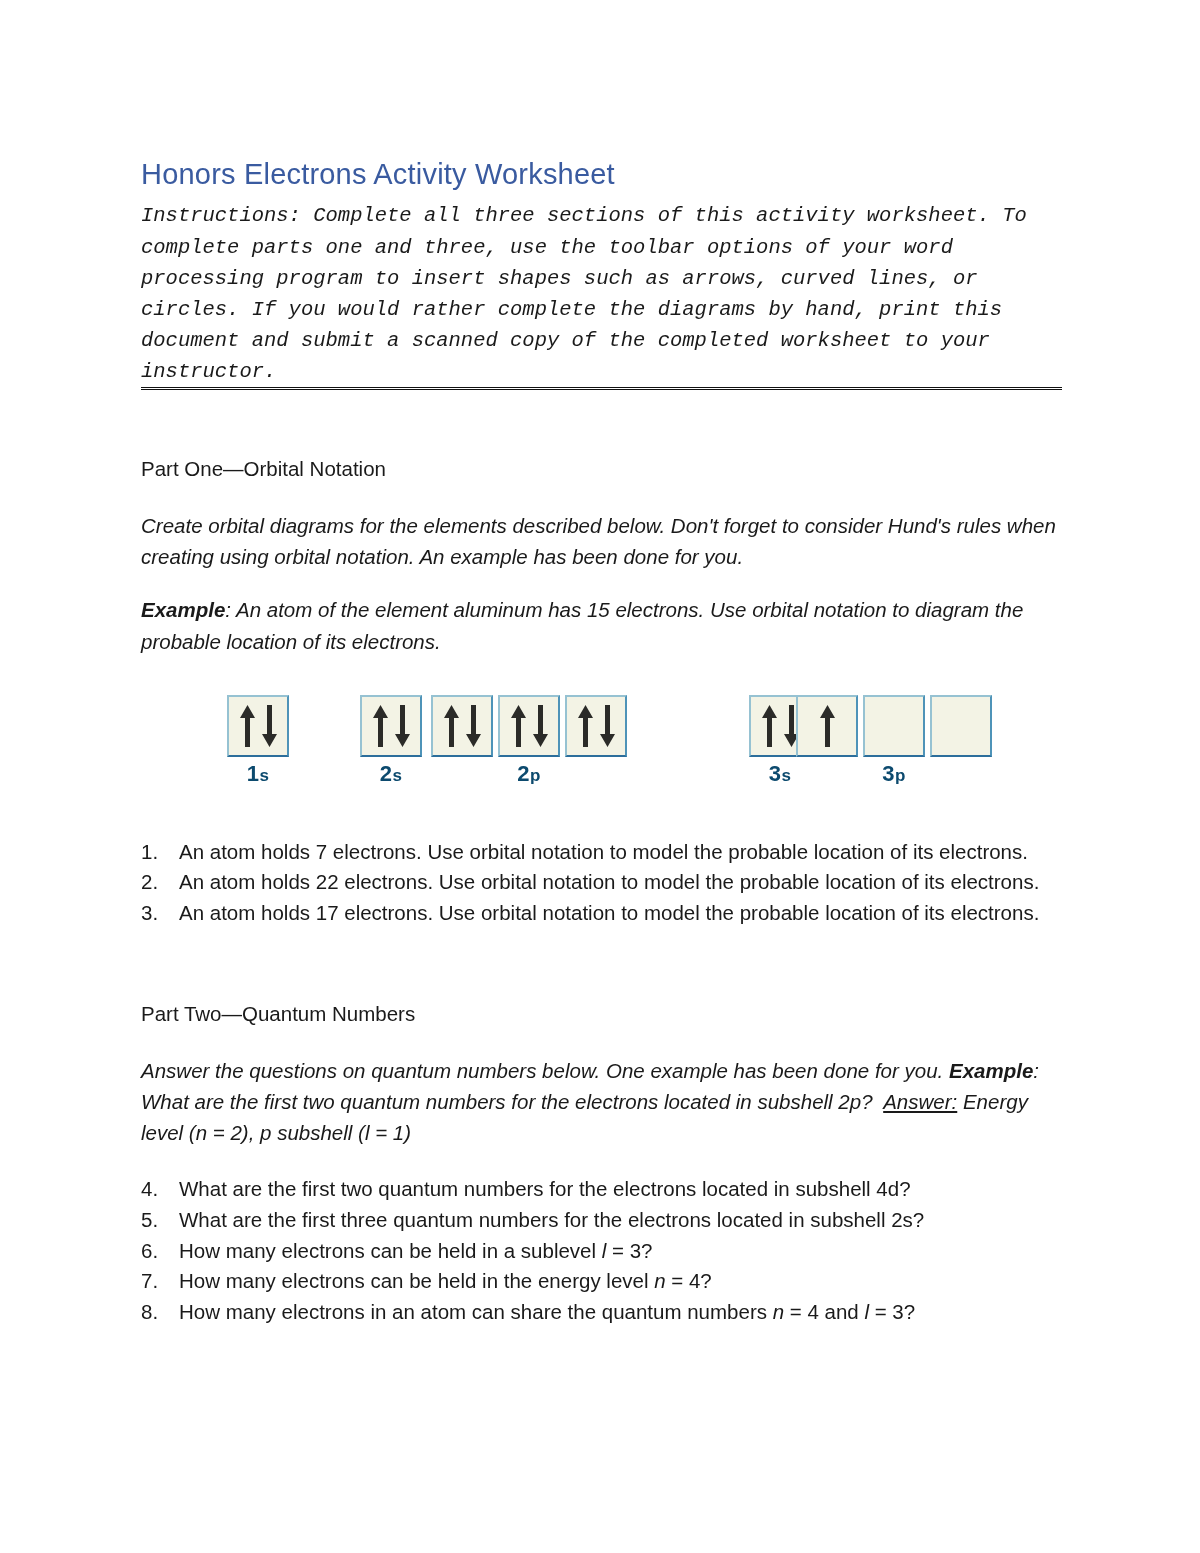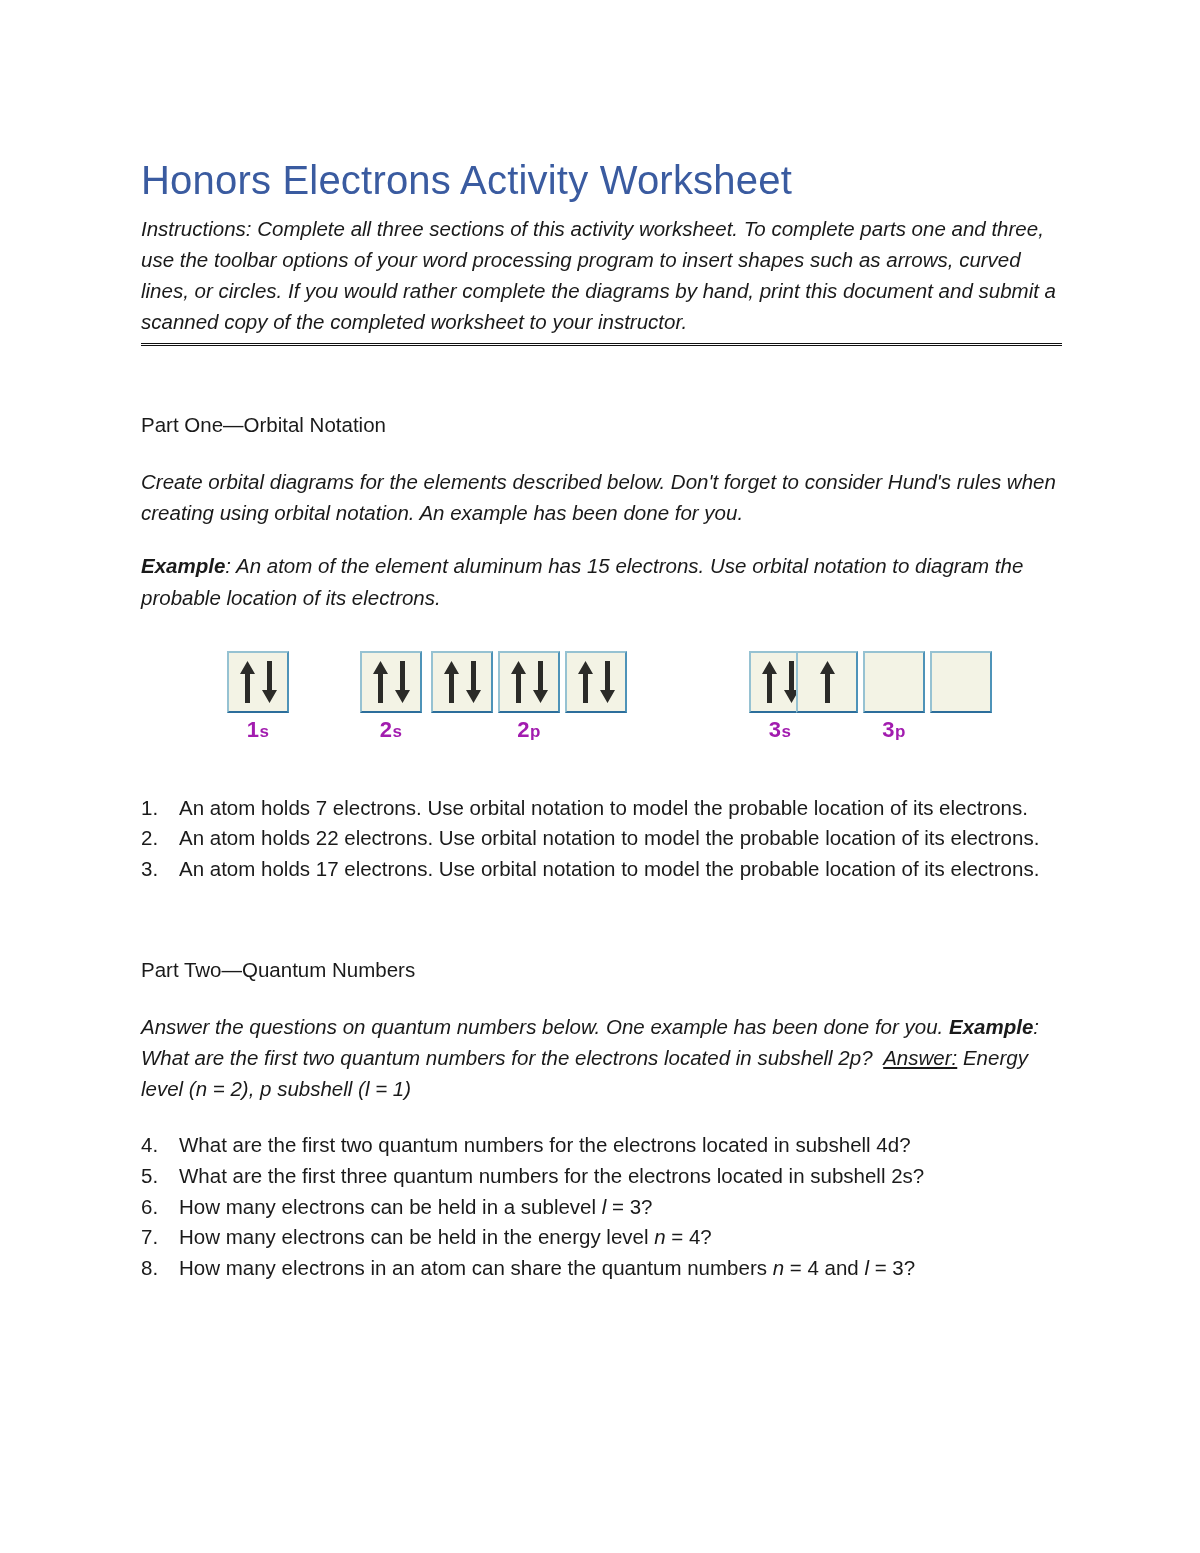--- a/index.html
+++ b/index.html
@@ -20,38 +20,38 @@
     position: absolute;
     left: 141px;
     top: 0;
     width: 922px;
     height: 1553px;
   }
 
   
   .doc-title {
     color: #3A5BA0;
-    font-size: 40px;
+    font-size: 29px;
     font-weight: 400;
     letter-spacing: 0.2px;
     margin: 0;
     padding-top: 158px;
     line-height: 1.12;
   }
 
   
   .instructions {
     font-style: italic;
     font-size: 20.5px;
     line-height: 1.52;
     margin: 10px 0 0 0;
-    padding-bottom: 6px;
     border-bottom: 3px double #111111;
     width: 921px;
     box-sizing: border-box;
+    font-family: Liberation Mono, monospace;
   }
 
   
   .section-head {
     font-weight: normal;
     font-size: 20.5px;
     margin: 0;
     line-height: 1.3;
   }
 
@@ -95,21 +95,21 @@
     justify-content: center;
     gap: 5px;
   }
   .arrows.single { gap: 0; }
   .arrow-svg { display: block; }
   .orb-label {
     text-align: center;
     font-weight: bold;
     font-size: 22px;
     margin-top: 4px;
-    color: #a21caf;
+    color: #0c4a6e;
     letter-spacing: 0.5px;
     font-family: "Liberation Sans", sans-serif;
   }
   .orb-label .sub { font-size: 17px; }
 
   
   ol.qlist {
     list-style: none;
     margin: 0;
     padding: 0;

